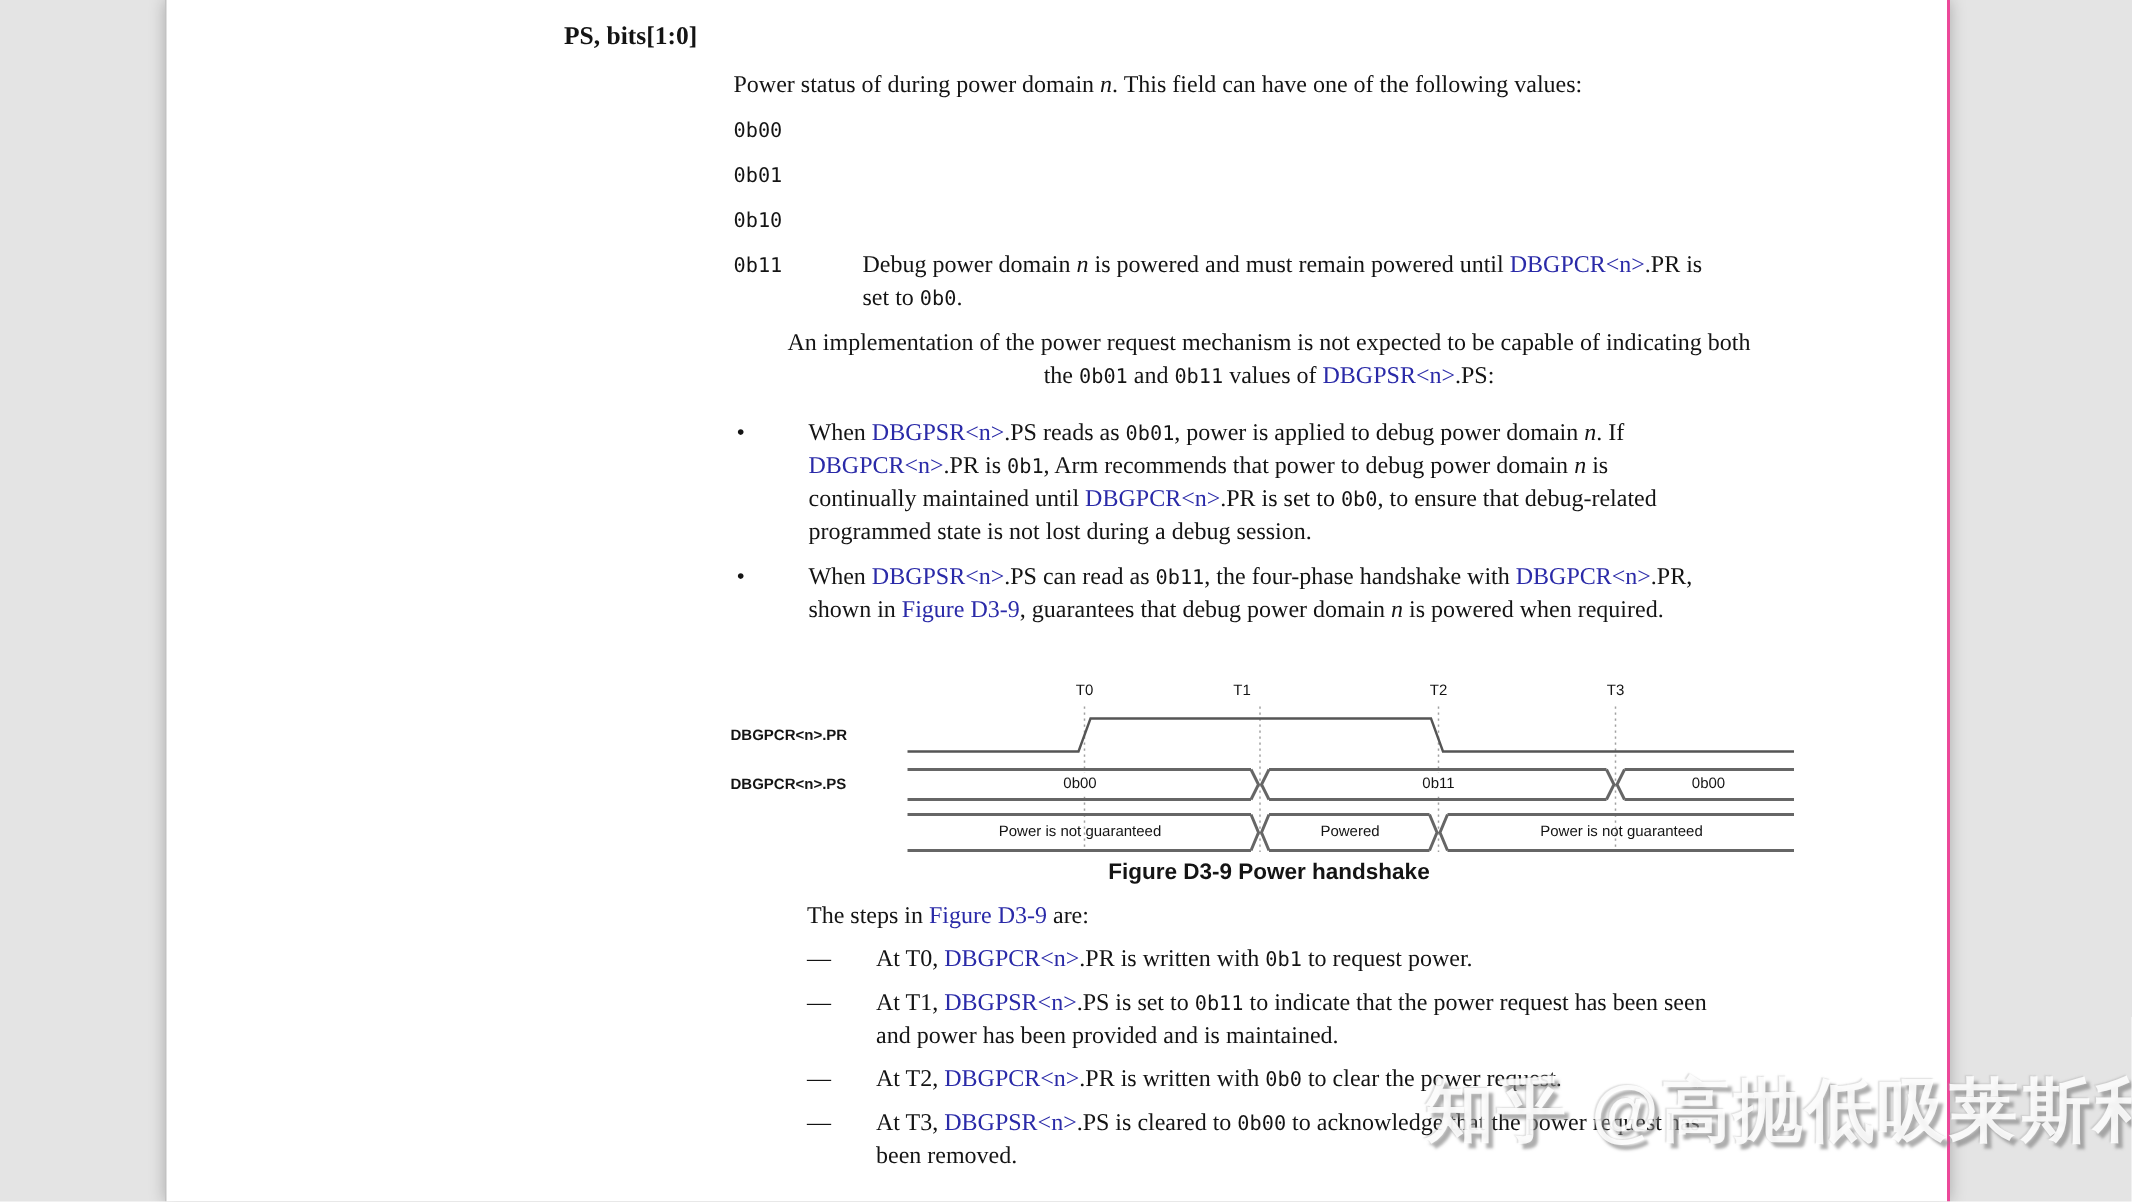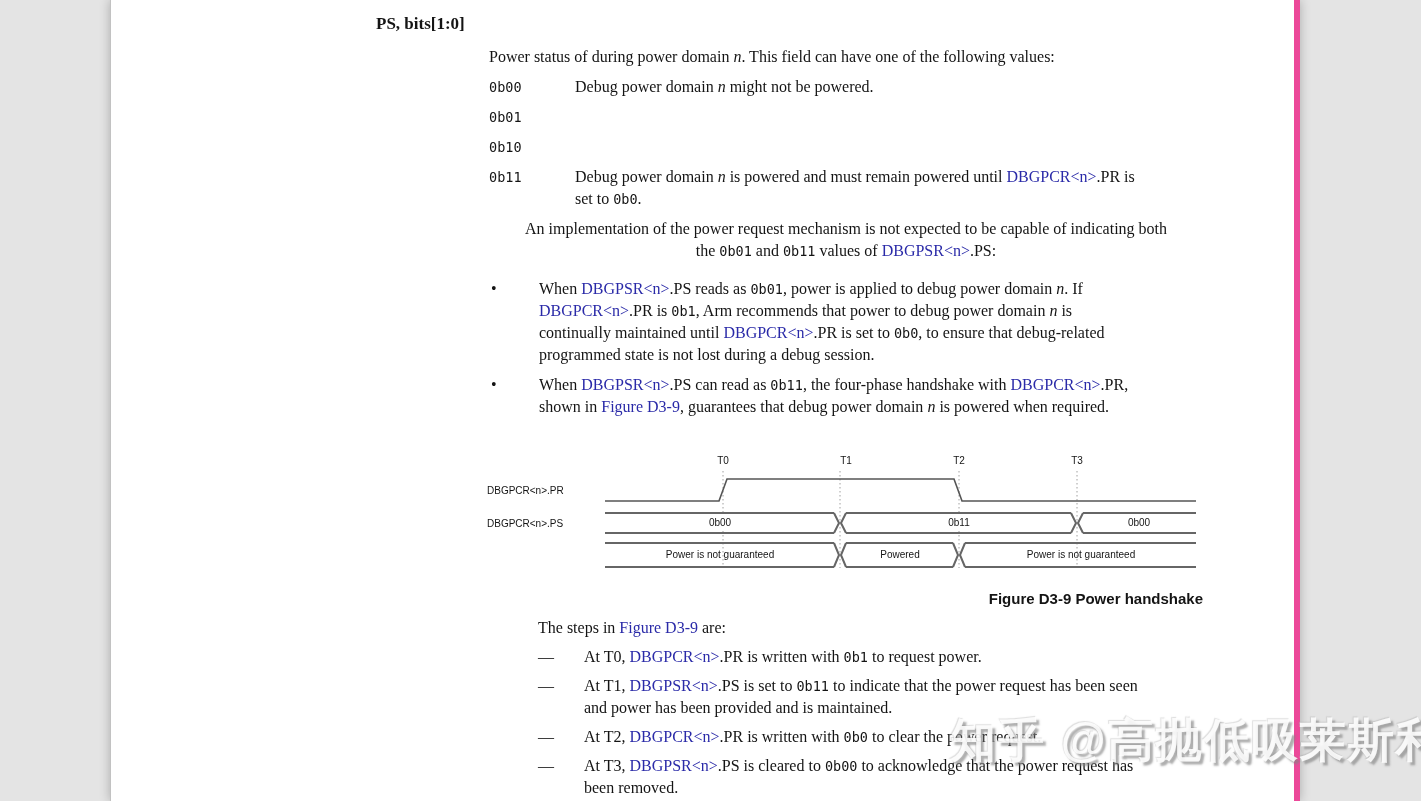--- a/index.html
+++ b/index.html
@@ -17,21 +17,21 @@
     overflow:hidden;
     position:relative;
     font-family:"Liberation Serif", serif;
     color:var(--ink);
   }
   .page{
     position:absolute;left:110px;top:0;
     width:1190px;height:801px;
     background:var(--pagebg);
     border-left:1px solid #c2c2c2;
-    border-right:6px solid #ec4899;
+    border-right:2px solid #ec4899;
     box-shadow:0 0 10px rgba(0,0,0,0.25);
     overflow:hidden;
   }
   .heading{
     margin:14px 0 0 265px;
     font-size:17px;line-height:20px;font-weight:bold;
   }
   .col{
     margin-left:378px;width:714px;
     font-size:16px;line-height:22px;
@@ -51,29 +51,29 @@
   
   .figure{
     position:relative;
     margin-top:33px;
     width:714px;height:118px;
     font-family:"Liberation Sans", sans-serif;
     font-size:10px;line-height:16px;
   }
   .figure svg{position:absolute;left:0;top:0;}
   .tlabel{position:absolute;top:2px;transform:translateX(-50%);}
-  .siglabel{position:absolute;left:-2px;white-space:nowrap;}
+  .siglabel{position:absolute;left:-2px;white-space:nowrap;font-weight:bold;}
   .busval{
     position:absolute;transform:translateX(-50%);
     white-space:nowrap;
   }
   .busval.masked{background:#fff;padding:0 3px;}
   .caption{
-    margin-top:21px;
-    text-align:right;
+    margin-top:4px;
+    text-align:center;
     font-family:"Liberation Sans", sans-serif;
     font-size:15px;line-height:18px;font-weight:bold;
   }
   .steps-intro{margin:9px 0 0 49px;font-family:Liberation Serif, serif;}
   .step-row{display:flex;margin:7px 0 0 49px;}
   .step-dash{width:46px;flex:0 0 46px;}
   .step-text{flex:1;}
   
   .seg-m{font-family:"DejaVu Sans Mono", monospace;font-size:13.5px;}
   .seg-i{font-style:italic;}
@@ -97,21 +97,20 @@
 <div class="page">
 
   <div class="heading">PS, bits[1:0]</div>
 
   <div class="col">
 
     <div class="para"><span class="seg-t">Power status of during power domain </span><span class="seg-i">n</span><span class="seg-t">. This field can have one of the following values:</span></div>
 
     <div class="value-row">
       <span class="value-code">0b00</span>
-      <span class="value-desc"><span class="seg-t">Debug power domain </span><span class="seg-i">n</span><span class="seg-t"> might not be powered.</span></span>
     </div>
     <div class="value-row">
       <span class="value-code">0b01</span>
     </div>
     <div class="value-row">
       <span class="value-code">0b10</span>
     </div>
     <div class="value-row">
       <span class="value-code">0b11</span>
       <span class="value-desc"><span class="seg-t">Debug power domain </span><span class="seg-i">n</span><span class="seg-t"> is powered and must remain powered until </span><span class="seg-l">DBGPCR&lt;n&gt;</span><span class="seg-t">.PR is</span><br><span class="seg-t">set to </span><span class="seg-m">0b0</span><span class="seg-t">.</span></span>
@@ -149,21 +148,21 @@
 
         <g fill="none" stroke="#666666" stroke-width="2">
           <path d="M116 92 H345 M357 92 H464 M476 92 H707"></path>
           <path d="M116 116 H345 M357 116 H464 M476 116 H707"></path>
           <path d="M345 92 L350 104 L345 116 M357 92 L352 104 L357 116"></path>
           <path d="M464 92 L469 104 L464 116 M476 92 L471 104 L476 116"></path>
         </g>
       </svg>
 
       <span class="tlabel" style="left:234px">T0</span>
-      <span class="tlabel" style="left:357px">T1</span>
+      <span class="tlabel" style="left:339px">T1</span>
       <span class="tlabel" style="left:470px">T2</span>
       <span class="tlabel" style="left:588px">T3</span>
 
       <span class="siglabel" style="top:32px">DBGPCR&lt;n&gt;.PR</span>
       <span class="siglabel" style="top:65px">DBGPCR&lt;n&gt;.PS</span>
 
       <span class="busval masked" style="left:231px;top:64px">0b00</span>
       <span class="busval masked" style="left:470px;top:64px">0b11</span>
       <span class="busval masked" style="left:650px;top:64px">0b00</span>
 

